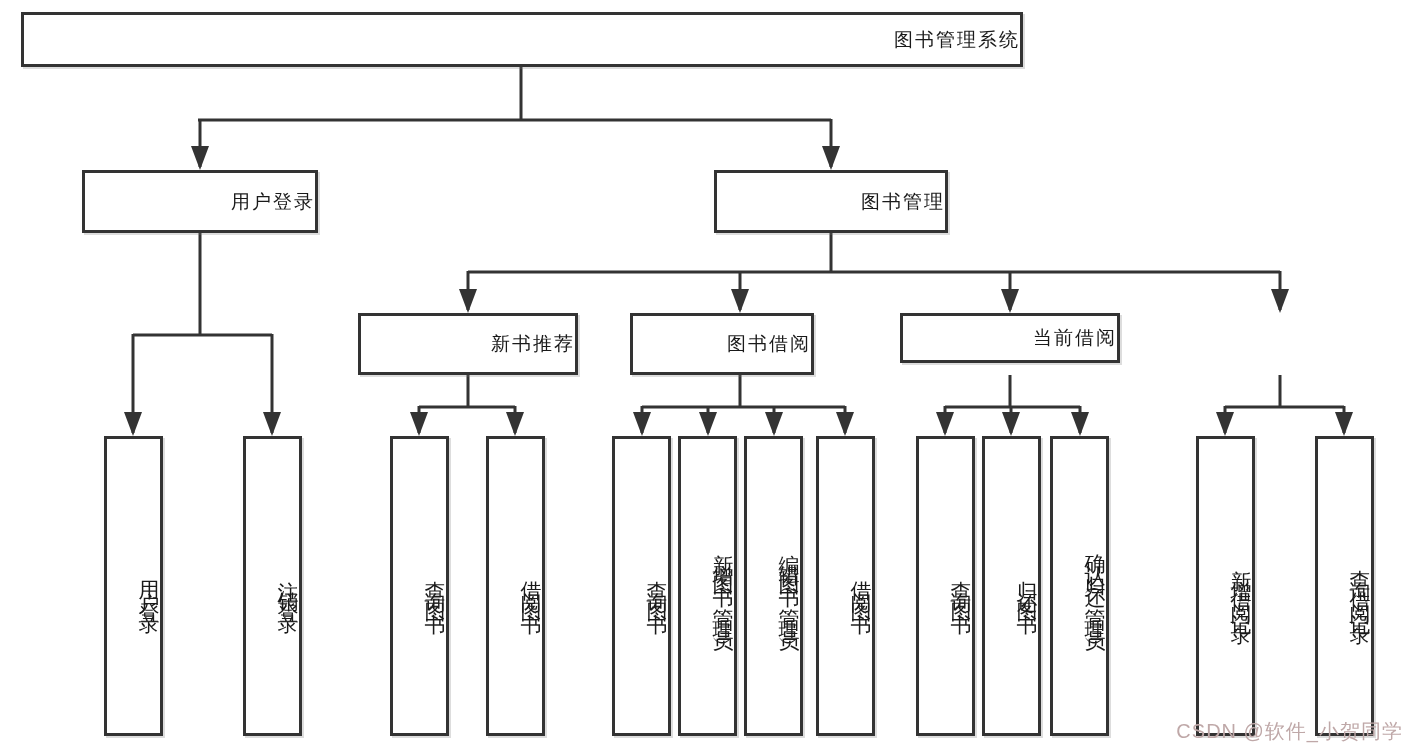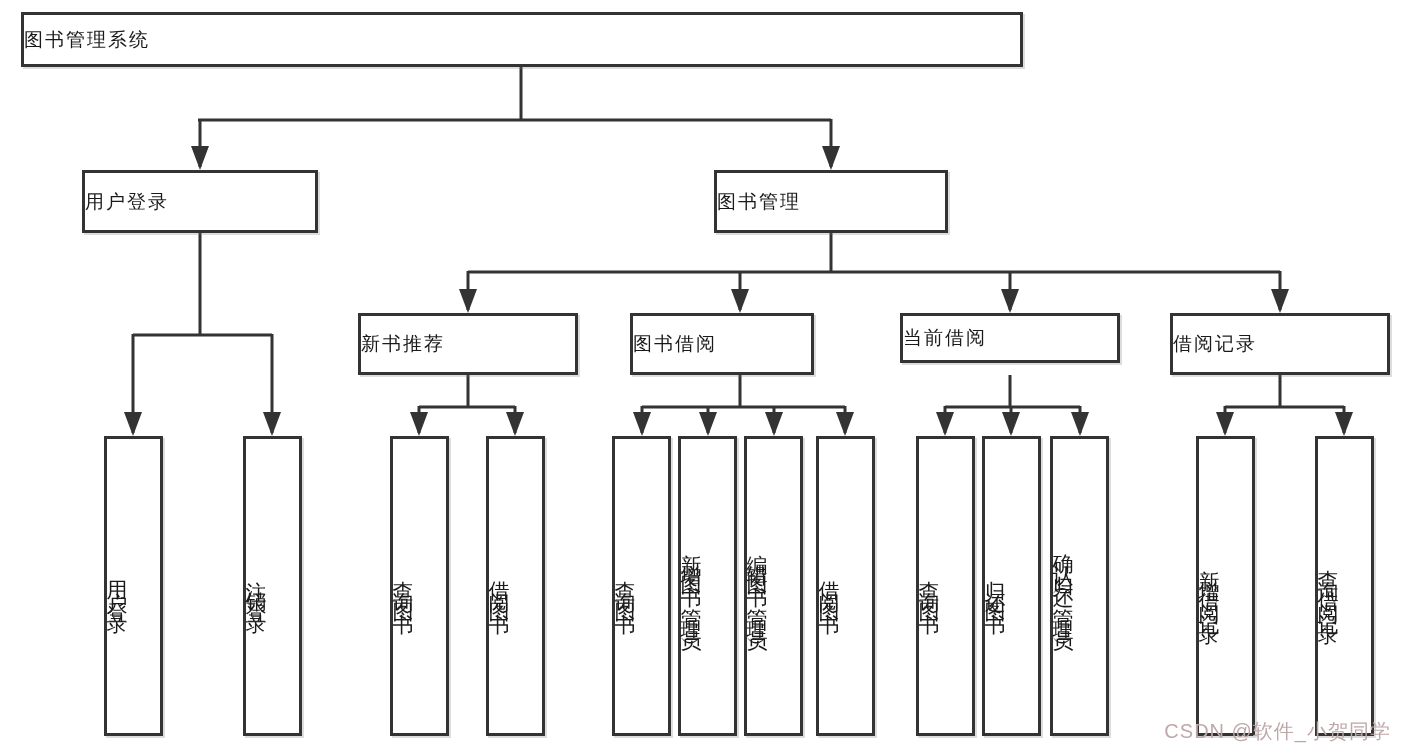--- a/index.html
+++ b/index.html
@@ -5,32 +5,32 @@
   html,body{margin:0;padding:0;background:#ffffff;}
   .canvas{
     position:relative;width:1405px;height:747px;background:#ffffff;
     font-family:"Liberation Sans",sans-serif;color:var(--text,#1a1a1a);
     overflow:hidden;
   }
   .wires{position:absolute;left:0;top:0;width:1405px;height:747px;}
   .node{
     position:absolute;box-sizing:border-box;background:#ffffff;
     border:3px solid var(--line,#333);
-    display:flex;align-items:center;justify-content:flex-start;
+    display:flex;align-items:center;justify-content:flex-end;
     box-shadow:2px 2px 0 rgba(120,120,120,.25);
   }
   .h{font-size:19px;letter-spacing:2px;white-space:nowrap;}
   .root .h{font-size:19px;}
   .leaf{width:59px;height:300px;top:436px;}
   .v{
     writing-mode:vertical-rl;text-orientation:mixed;
     font-size:21px;letter-spacing:11px;line-height:1;white-space:nowrap;
   }
   .watermark{
-    position:absolute;right:14px;bottom:2px;
+    position:absolute;right:2px;bottom:2px;
     font-size:20px;letter-spacing:1px;
     color:var(--wm,#bfa8a8);white-space:nowrap;
   }
 </style>
 </head>
 <body>
 
 <div class="canvas">
 
   <svg class="wires" viewBox="0 0 1405 747">
@@ -96,23 +96,20 @@
 
   <div class="node" style="left:714px;top:170px;width:234px;height:63px">
     <span class="h">图书管理</span>
   </div>
   <div class="node" style="left:630px;top:313px;width:184px;height:62px">
     <span class="h">图书借阅</span>
   </div>
   <div class="node" style="left:900px;top:313px;width:220px;height:50px">
     <span class="h">当前借阅</span>
   </div>
-  <div class="node" style="left:1170px;top:313px;width:220px;height:62px">
-    <span class="h">借阅记录</span>
-  </div>
 
   <div class="node leaf" style="left:104px">
     <span class="v">用户登录</span>
   </div>
   <div class="node leaf" style="left:243px">
     <span class="v">注销登录</span>
   </div>
 
   <div class="node leaf" style="left:390px">
     <span class="v">查询图书</span>

